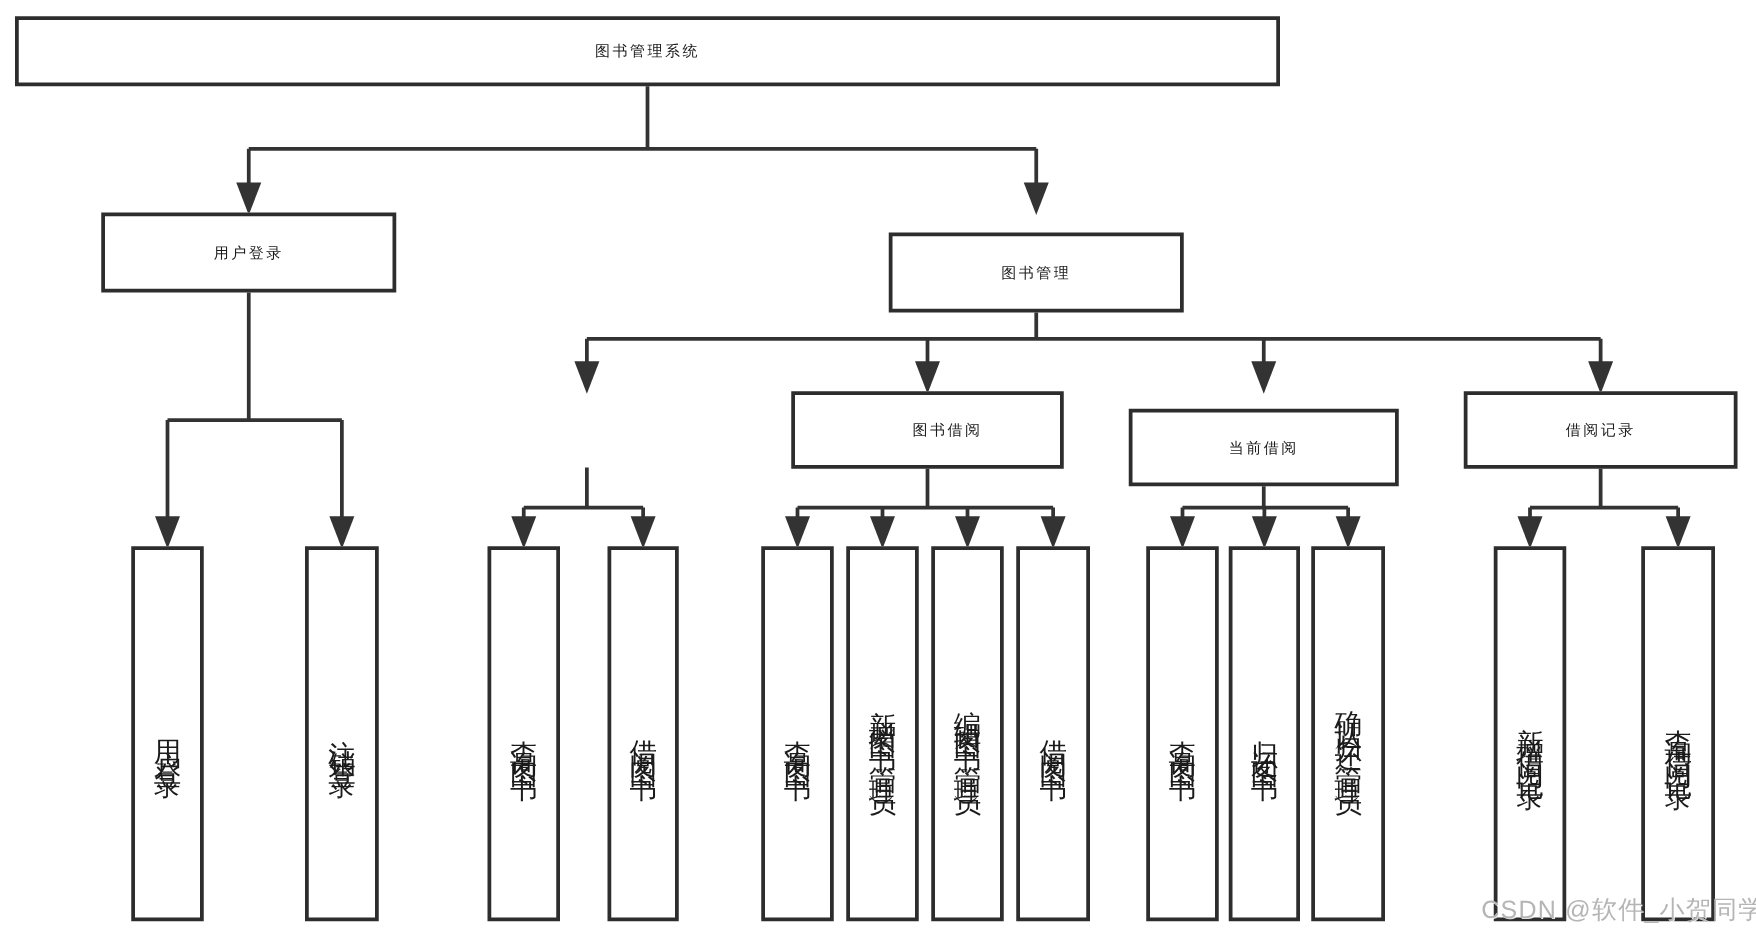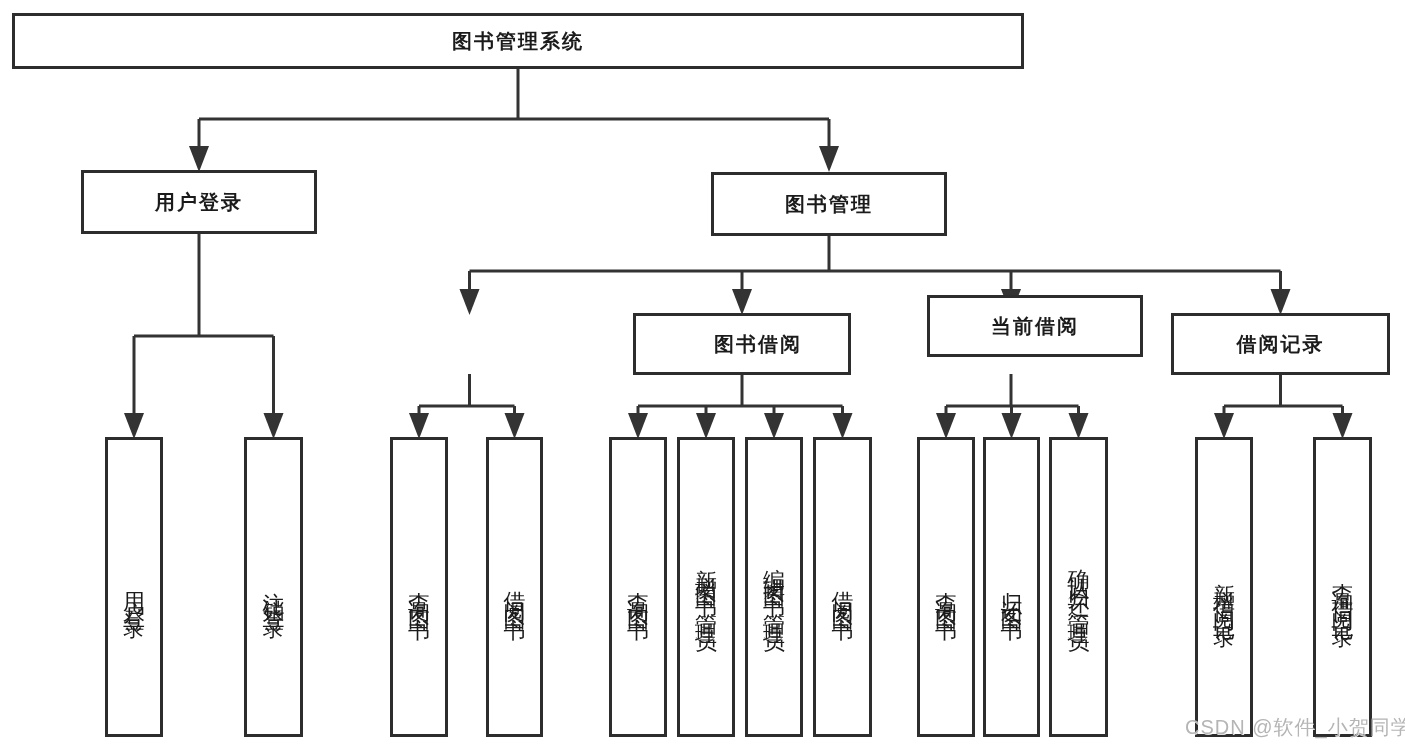--- a/index.html
+++ b/index.html
@@ -22,21 +22,21 @@
   }
   .node{
     position:absolute;
     box-sizing:border-box;
     border:3px solid var(--border);
     background:#ffffff;
     display:flex;align-items:center;justify-content:center;
     color:var(--text);
     z-index:2;
   }
-  .node.h{font-size:20px;letter-spacing:2px;font-weight:bold;}
+  .node.h{font-size:12px;letter-spacing:2px;}
   .node.v span{
     writing-mode:vertical-rl;
     text-orientation:mixed;
     font-size:22px;
     letter-spacing:9px;
     line-height:1;
     padding-top:9px;
     white-space:nowrap;
   }
   .watermark{
@@ -108,27 +108,27 @@
       <line x1="1342.5" y1="406" x2="1342.5" y2="417" stroke="#333333" stroke-width="3"></line>
       <polygon points="1332.5,413 1352.5,413 1342.5,439" fill="#333333"></polygon>
     </svg>
   <div class="watermark">CSDN @软件_小贺同学</div>
 <div class="node h" style="left: 12px; top: 13px; width: 1012px; height: 56px;">
       <span>图书管理系统</span>
     </div>
     <div class="node h" style="left: 81px; top: 170px; width: 236px; height: 64px;">
       <span>用户登录</span>
     </div>
-    <div class="node h" style="left: 711px; top: 172px; width: 236px; height: 64px;">
+    <div class="node h" style="left: 711px; top: 186px; width: 236px; height: 64px;">
       <span>图书管理</span>
     </div>
     <div class="node h" style="left: 633px; top: 313px; width: 218px; height: 62px; padding-left: 32px;">
       <span>图书借阅</span>
     </div>
-    <div class="node h" style="left: 903px; top: 295px; width: 216px; height: 62px; margin-left: 24px;">
+    <div class="node h" style="left: 903px; top: 327px; width: 216px; height: 62px;">
       <span>当前借阅</span>
     </div>
     <div class="node h" style="left: 1171px; top: 313px; width: 219px; height: 62px;">
       <span>借阅记录</span>
     </div>
     <div class="node v" style="left: 105px; top: 437px; width: 58px; height: 300px;">
       <span>用户登录</span>
     </div>
     <div class="node v" style="left: 244px; top: 437px; width: 59px; height: 300px;">
       <span>注销登录</span>

